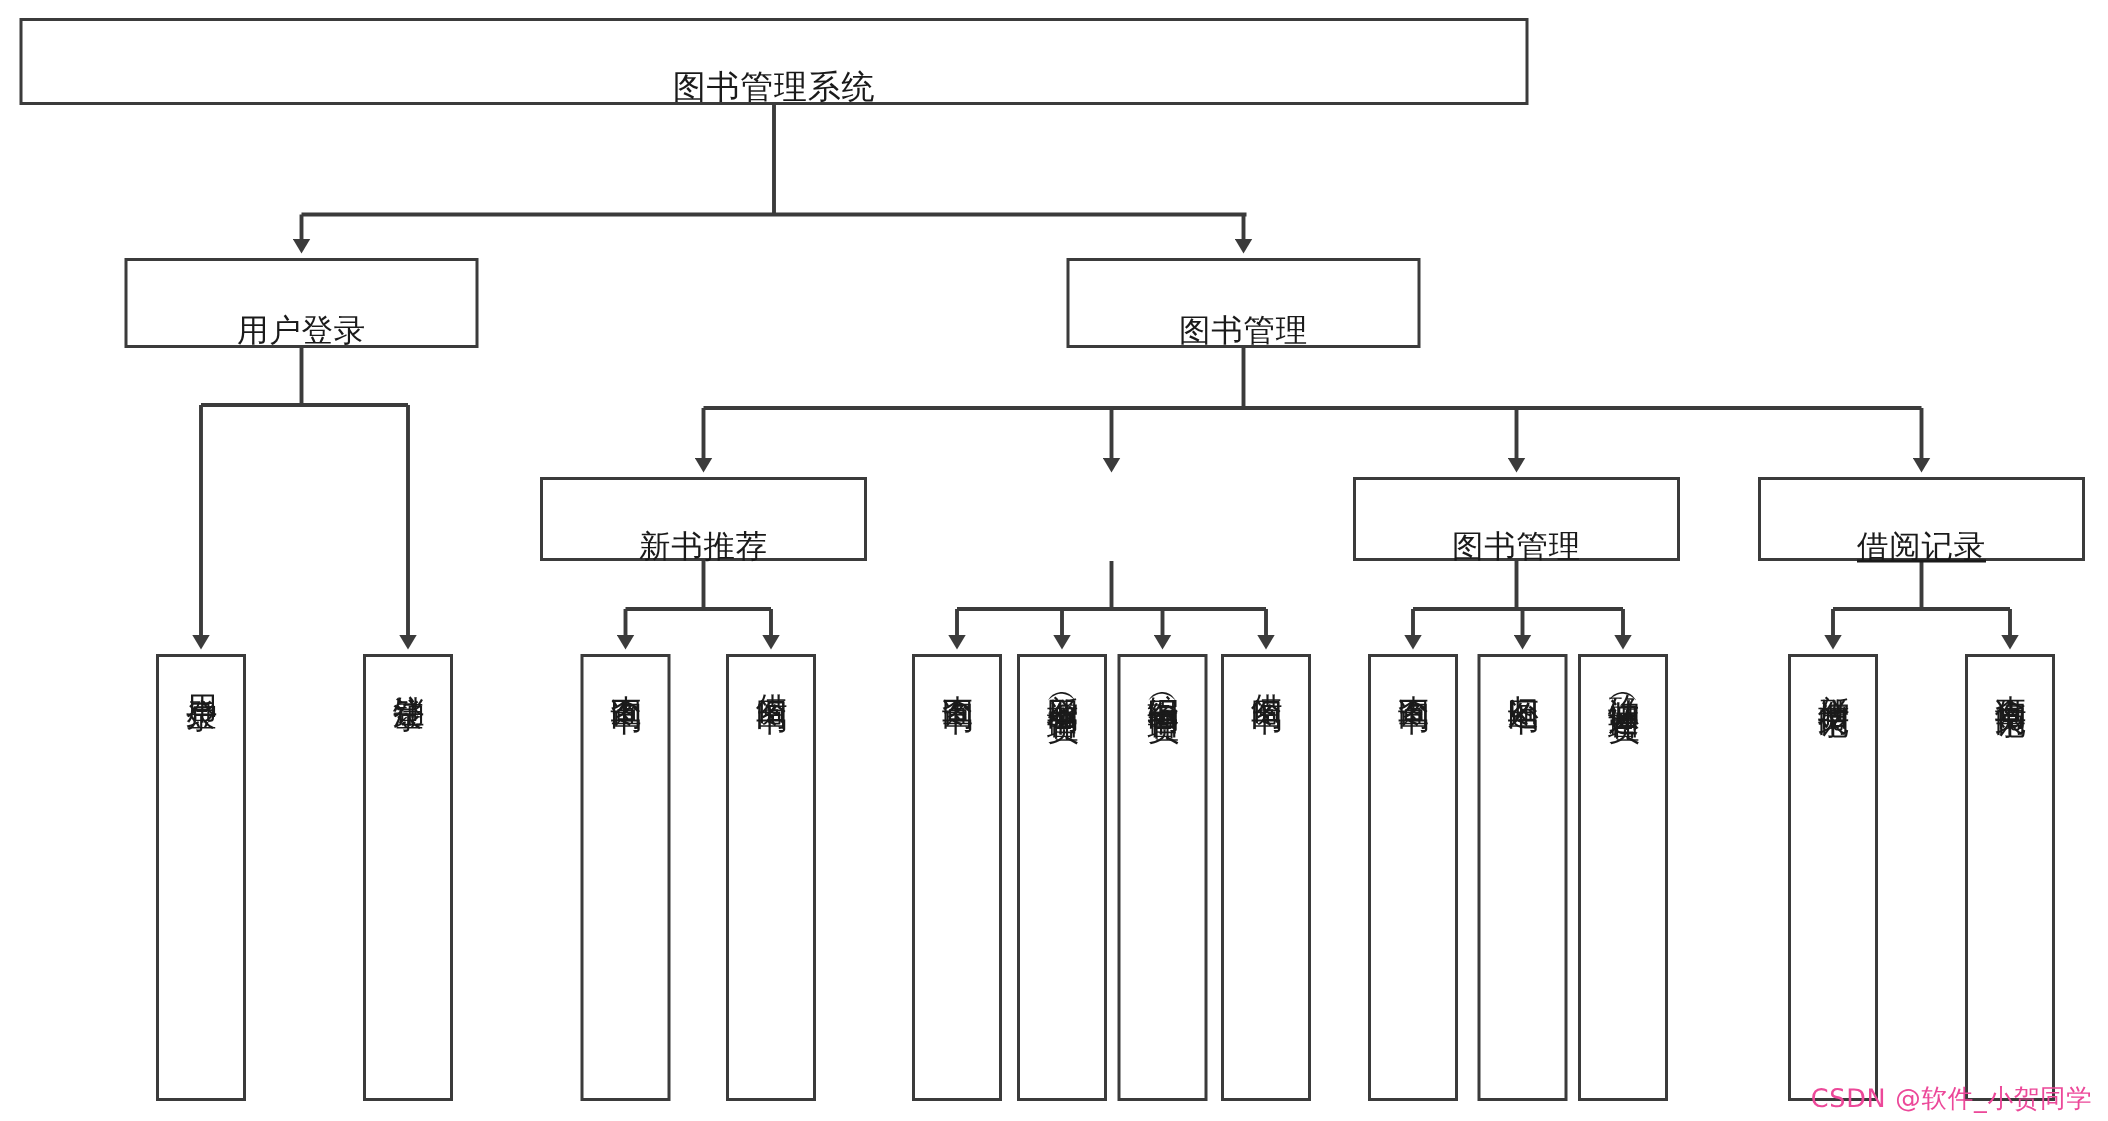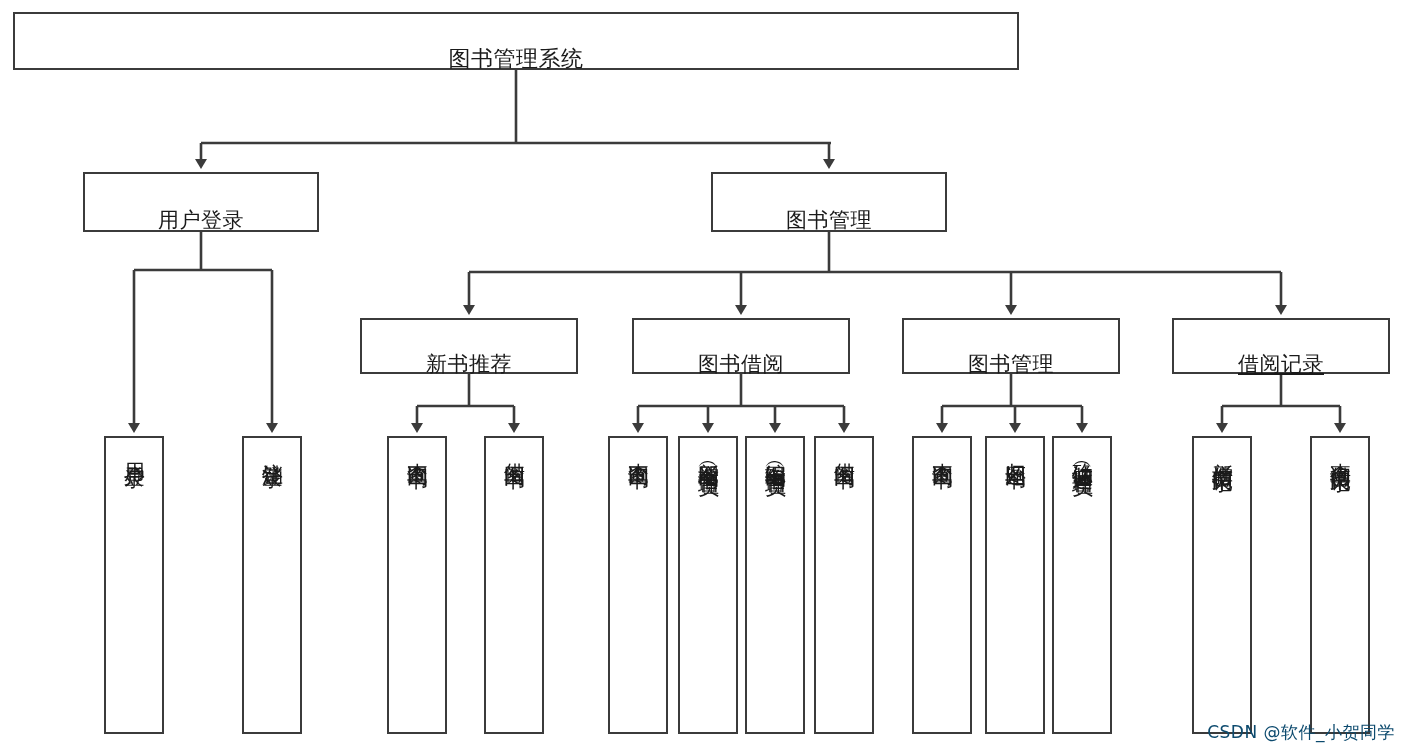--- a/index.html
+++ b/index.html
@@ -58,21 +58,21 @@
     font-size:21px;
     line-height:1.0;
     letter-spacing:2px;
     white-space:nowrap;
   }
   .watermark{
     position:absolute;
     right:10px;
     bottom:3px;
     font-size:17px;
-    color:#0c4a6e;
+    color:#ec4899;
     letter-spacing:0.5px;
     white-space:nowrap;
     font-family:"DejaVu Sans","Liberation Sans",sans-serif;
   }
 </style>
 </head>
 <body>
 
 <div id="canvas">
 
@@ -134,23 +134,20 @@
   <div class="node h" style="left:83px;top:172px;width:236px;height:60px;">
     <span class="label">用户登录</span>
   </div>
   <div class="node h" style="left:360px;top:318px;width:218px;height:56px;">
     <span class="label">新书推荐</span>
   </div>
 
   <div class="node h" style="left:711px;top:172px;width:236px;height:60px;">
     <span class="label">图书管理</span>
   </div>
-  <div class="node h" style="left:632px;top:318px;width:218px;height:56px;">
-    <span class="label">图书借阅</span>
-  </div>
   <div class="node h" style="left:902px;top:318px;width:218px;height:56px;">
     <span class="label">图书管理</span>
   </div>
   <div class="node h" style="left:1172px;top:318px;width:218px;height:56px;text-decoration:underline;">
     <span class="label">借阅记录</span>
   </div>
 
   <div class="node v" style="left:104px;top:436px;width:60px;height:298px;">
     <span class="label">用户登录</span>
   </div>

